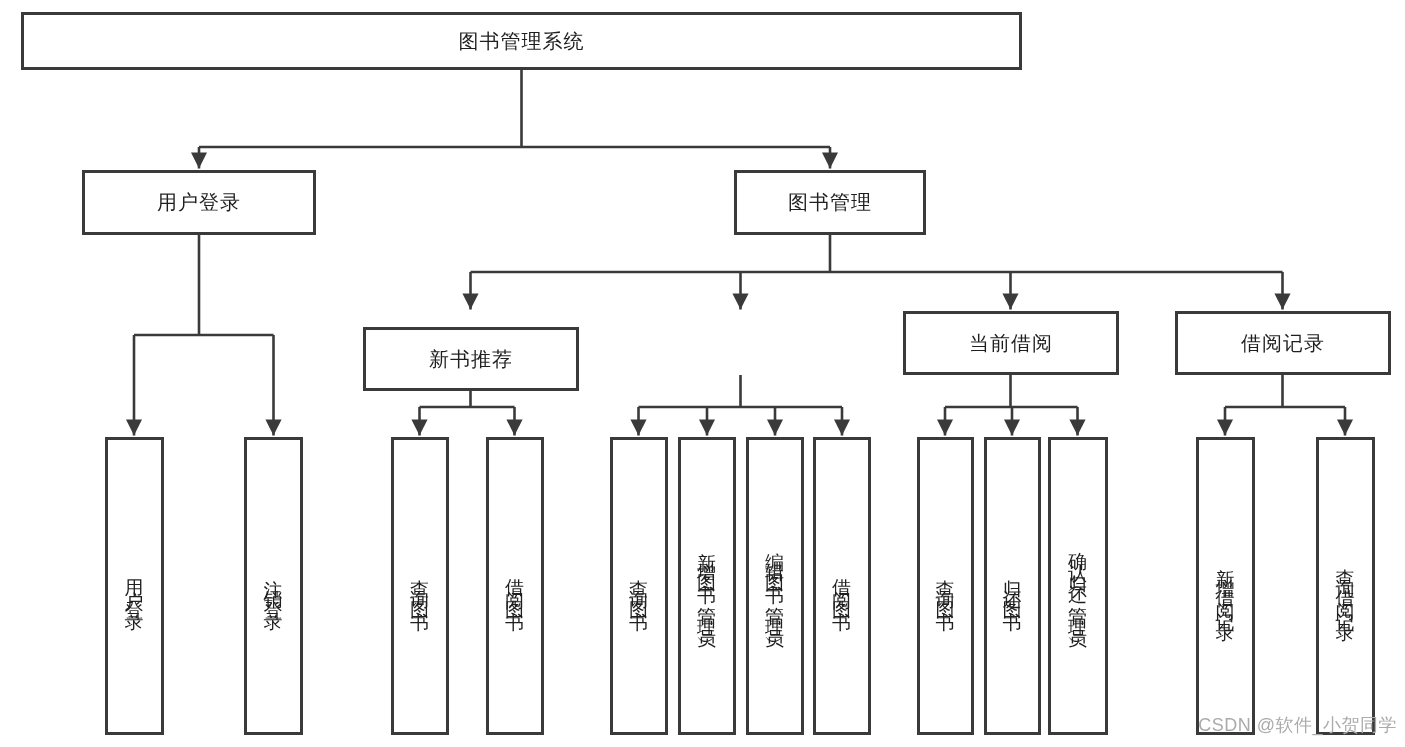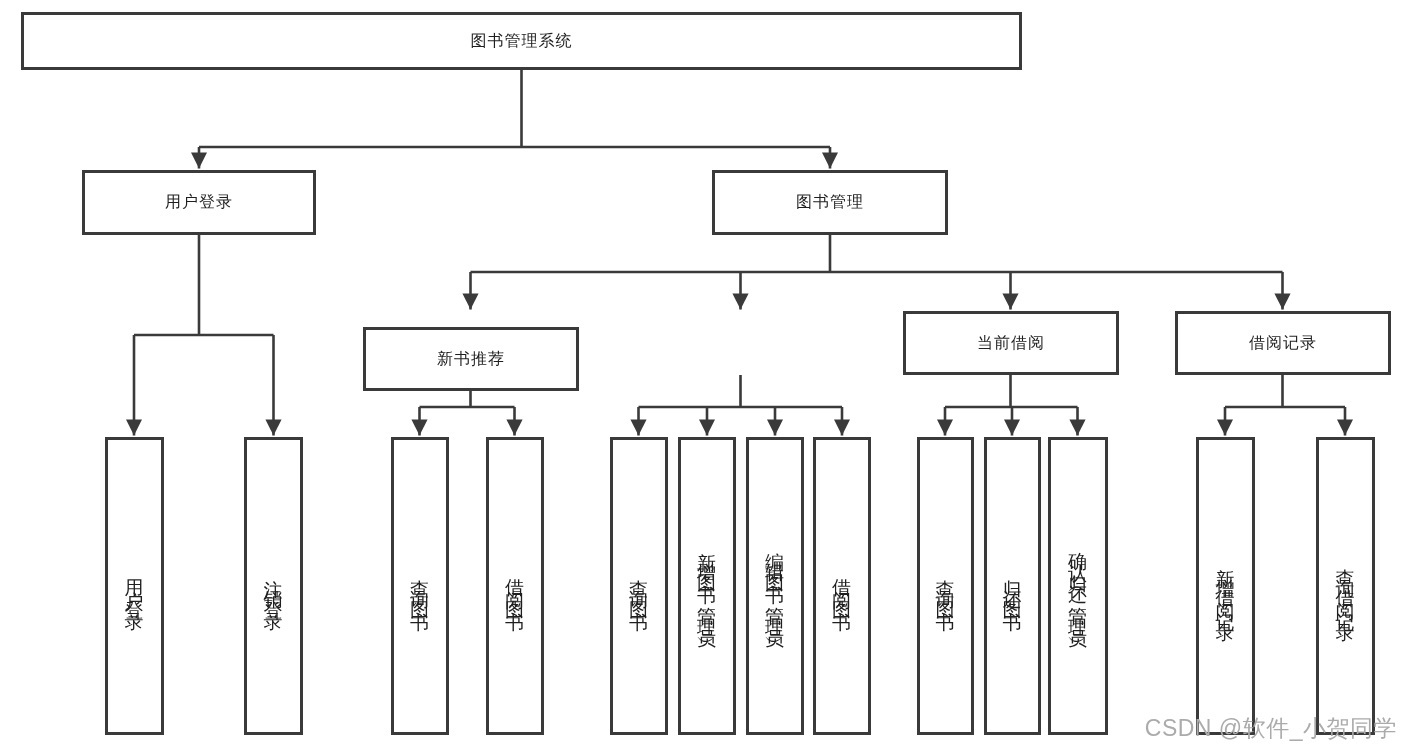--- a/index.html
+++ b/index.html
@@ -21,37 +21,37 @@
   .wires .head{fill:var(--line);stroke:none;}
   .box{
     position:absolute;
     box-sizing:border-box;
     border:3px solid var(--line);
     background:#fff;
     display:flex;align-items:center;justify-content:center;
     color:var(--text);
   }
   .h-lbl{
-    font-size:16px;
+    font-size:20px;
     letter-spacing:1px;
     white-space:nowrap;
   }
   .tall{padding:4px 0;}
   .v-lbl{
     writing-mode:vertical-rl;
     text-orientation:upright;
     font-size:19px;
     letter-spacing:11px;
     line-height:1;
     white-space:nowrap;
   }
   .watermark{
     position:absolute;
     right:8px;top:713px;
-    font-size:23px;
+    font-size:18px;
     color:var(--watermark);
     letter-spacing:0.5px;
     white-space:nowrap;
     z-index:5;
   }
 </style>
 </head>
 <body>
 
 <div class="canvas">
@@ -98,21 +98,21 @@
     <path d="M1345 407 V435.5" marker-end="url(#arrow)"></path>
   </svg>
 
   <div class="box" style="left:21px;top:12px;width:1001px;height:58px">
     <span class="h-lbl">图书管理系统</span>
   </div>
 
   <div class="box" style="left:82px;top:170px;width:234px;height:65px">
     <span class="h-lbl">用户登录</span>
   </div>
-  <div class="box" style="left:712px;top:170px;width:236px;height:65px">
+  <div class="box" style="left:734px;top:170px;width:192px;height:65px">
     <span class="h-lbl">图书管理</span>
   </div>
 
   <div class="box" style="left:363px;top:327px;width:216px;height:64px">
     <span class="h-lbl">新书推荐</span>
   </div>
   <div class="box" style="left:903px;top:311px;width:216px;height:64px">
     <span class="h-lbl">当前借阅</span>
   </div>
   <div class="box" style="left:1175px;top:311px;width:216px;height:64px">

